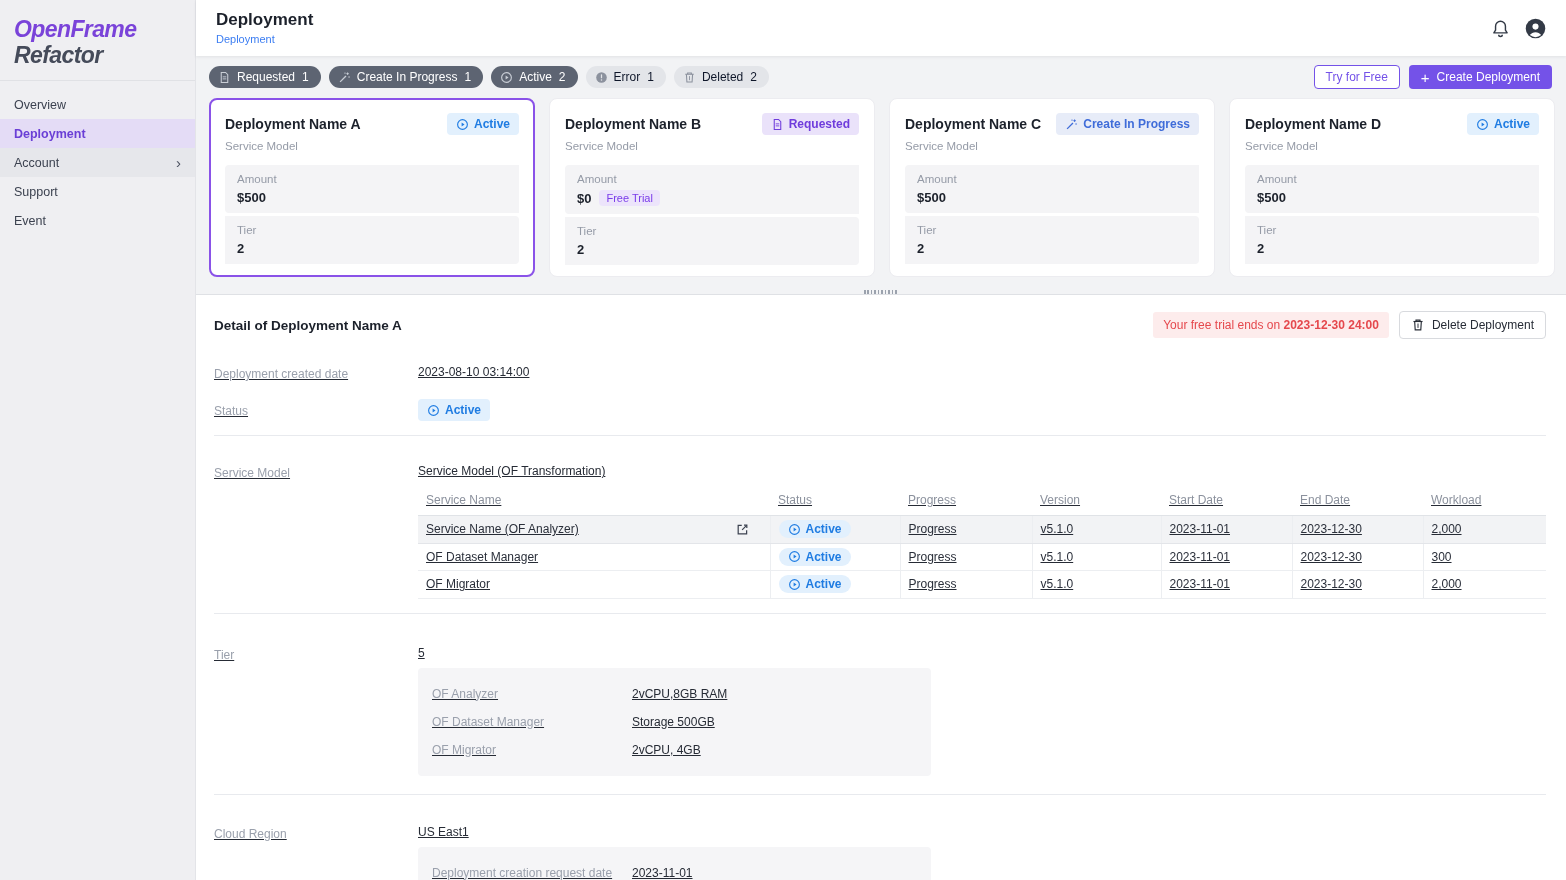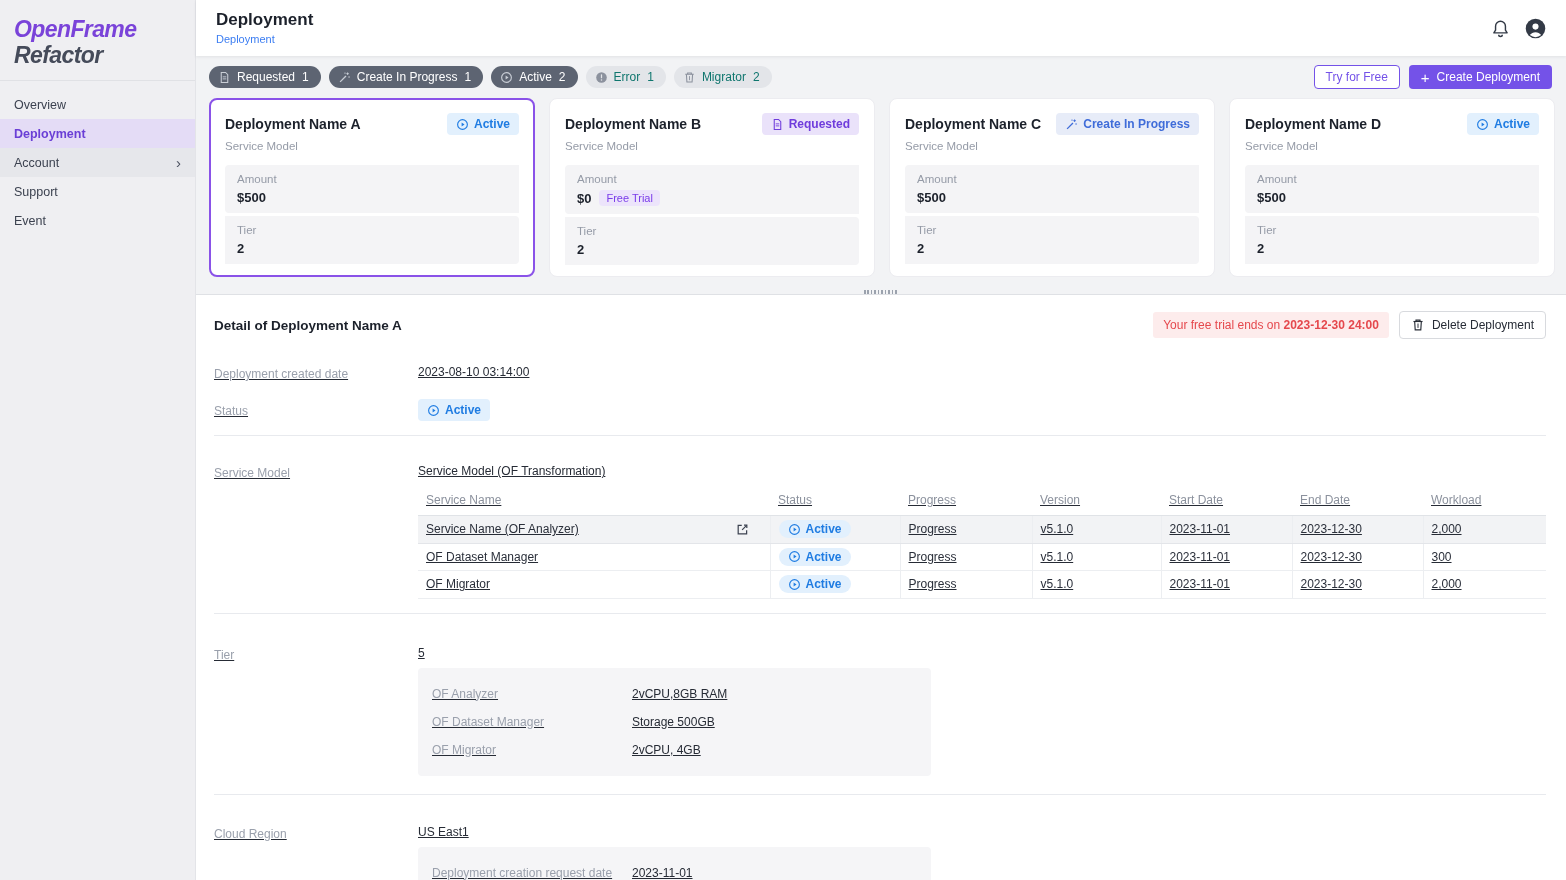--- a/index.html
+++ b/index.html
@@ -31,21 +31,21 @@
   .iconbtn { background:none; border:none; padding:0; cursor:pointer; display:flex; align-items:center; color:#333a46; }
 
   
   .gray-zone { background:#f2f3f5; padding:9px 14px 11px 13px; overflow:hidden; }
   .toolbar { display:flex; align-items:center; }
   .chips { display:flex; gap:8px; }
   .chip { height:22px; border:none; border-radius:11px; display:inline-flex; align-items:center;
           gap:6px; padding:0 12px 0 9px; font-size:12px; cursor:pointer; font-family:inherit; }
   .chip.on  { background:#5d6472; color:#fff; }
   .chip.on .ci { color:#c9ced6; }
-  .chip.off { background:#e3e5e9; color:#0f766e; }
+  .chip.off { background:#e3e5e9; color:#0f172a; }
   .chip.off .ci { color:#8b919d; }
   .chip .cnt { margin-left:1px; }
   .toolbar-actions { margin-left:auto; display:flex; gap:9px; }
   .btn-outline-purple { background:#fff; color:#7452e8; border:1px solid #7452e8; border-radius:4px;
           height:24px; padding:0 11px; font-size:12px; cursor:pointer; font-family:inherit; }
   .btn-purple { background:#7452e8; color:#fff; border:none; border-radius:4px; height:24px;
           padding:0 12px; font-size:12px; cursor:pointer; display:inline-flex; align-items:center; gap:7px; font-family:inherit; }
   .btn-purple .plus { font-size:15px; line-height:1; }
 
   .cards { display:flex; gap:14px; margin-top:9px; }
@@ -244,21 +244,21 @@
               </span>
             <span>Error</span>
             <span class="cnt">1</span>
           </button>
           <button class="chip off">
             <span class="ci">
                 <svg class="icon-svg" width="13" height="13">
                   <use href="#i-trash"></use>
                 </svg>
               </span>
-            <span>Migrator</span>
+            <span>Deleted</span>
             <span class="cnt">2</span>
           </button>
         </div>
         <div class="toolbar-actions">
           <button class="btn-outline-purple">Try for Free</button>
           <button class="btn-purple">
             <span class="plus">+</span>
             <span>Create Deployment</span>
           </button>
         </div>

